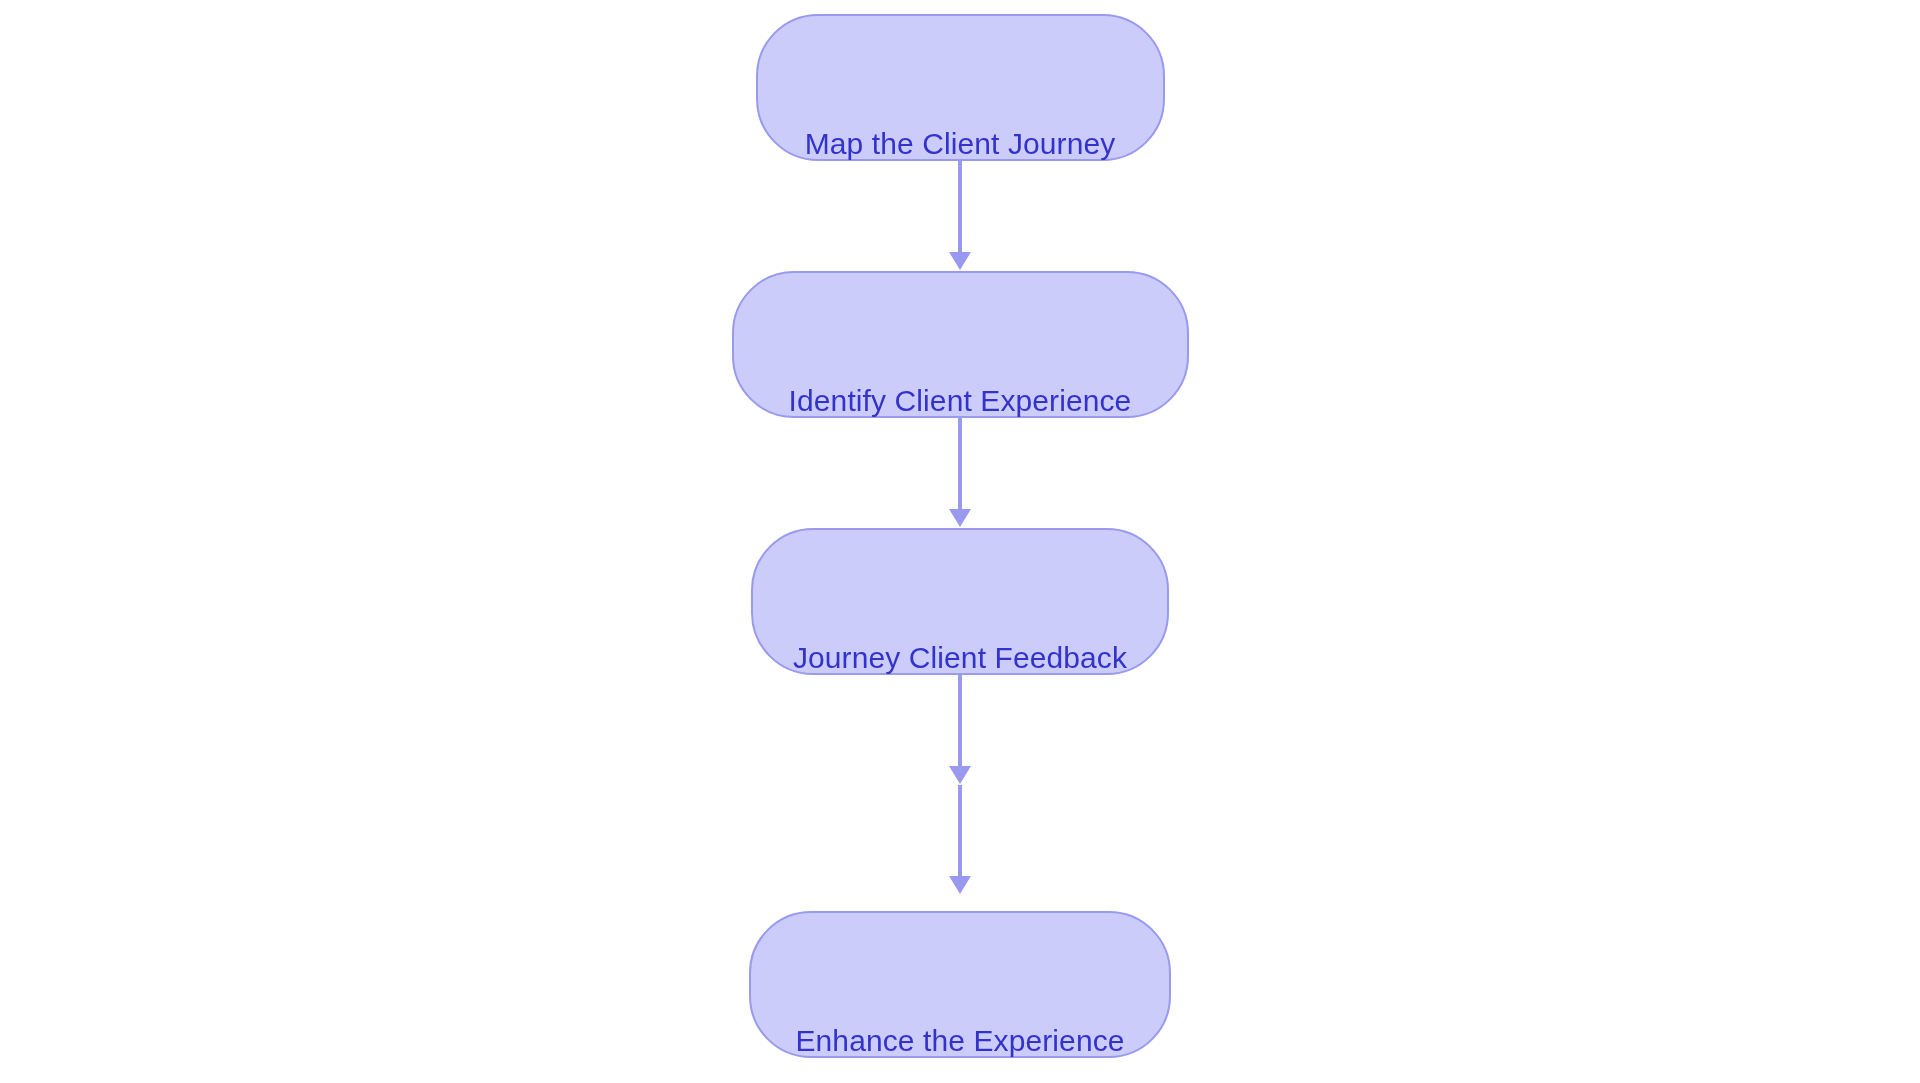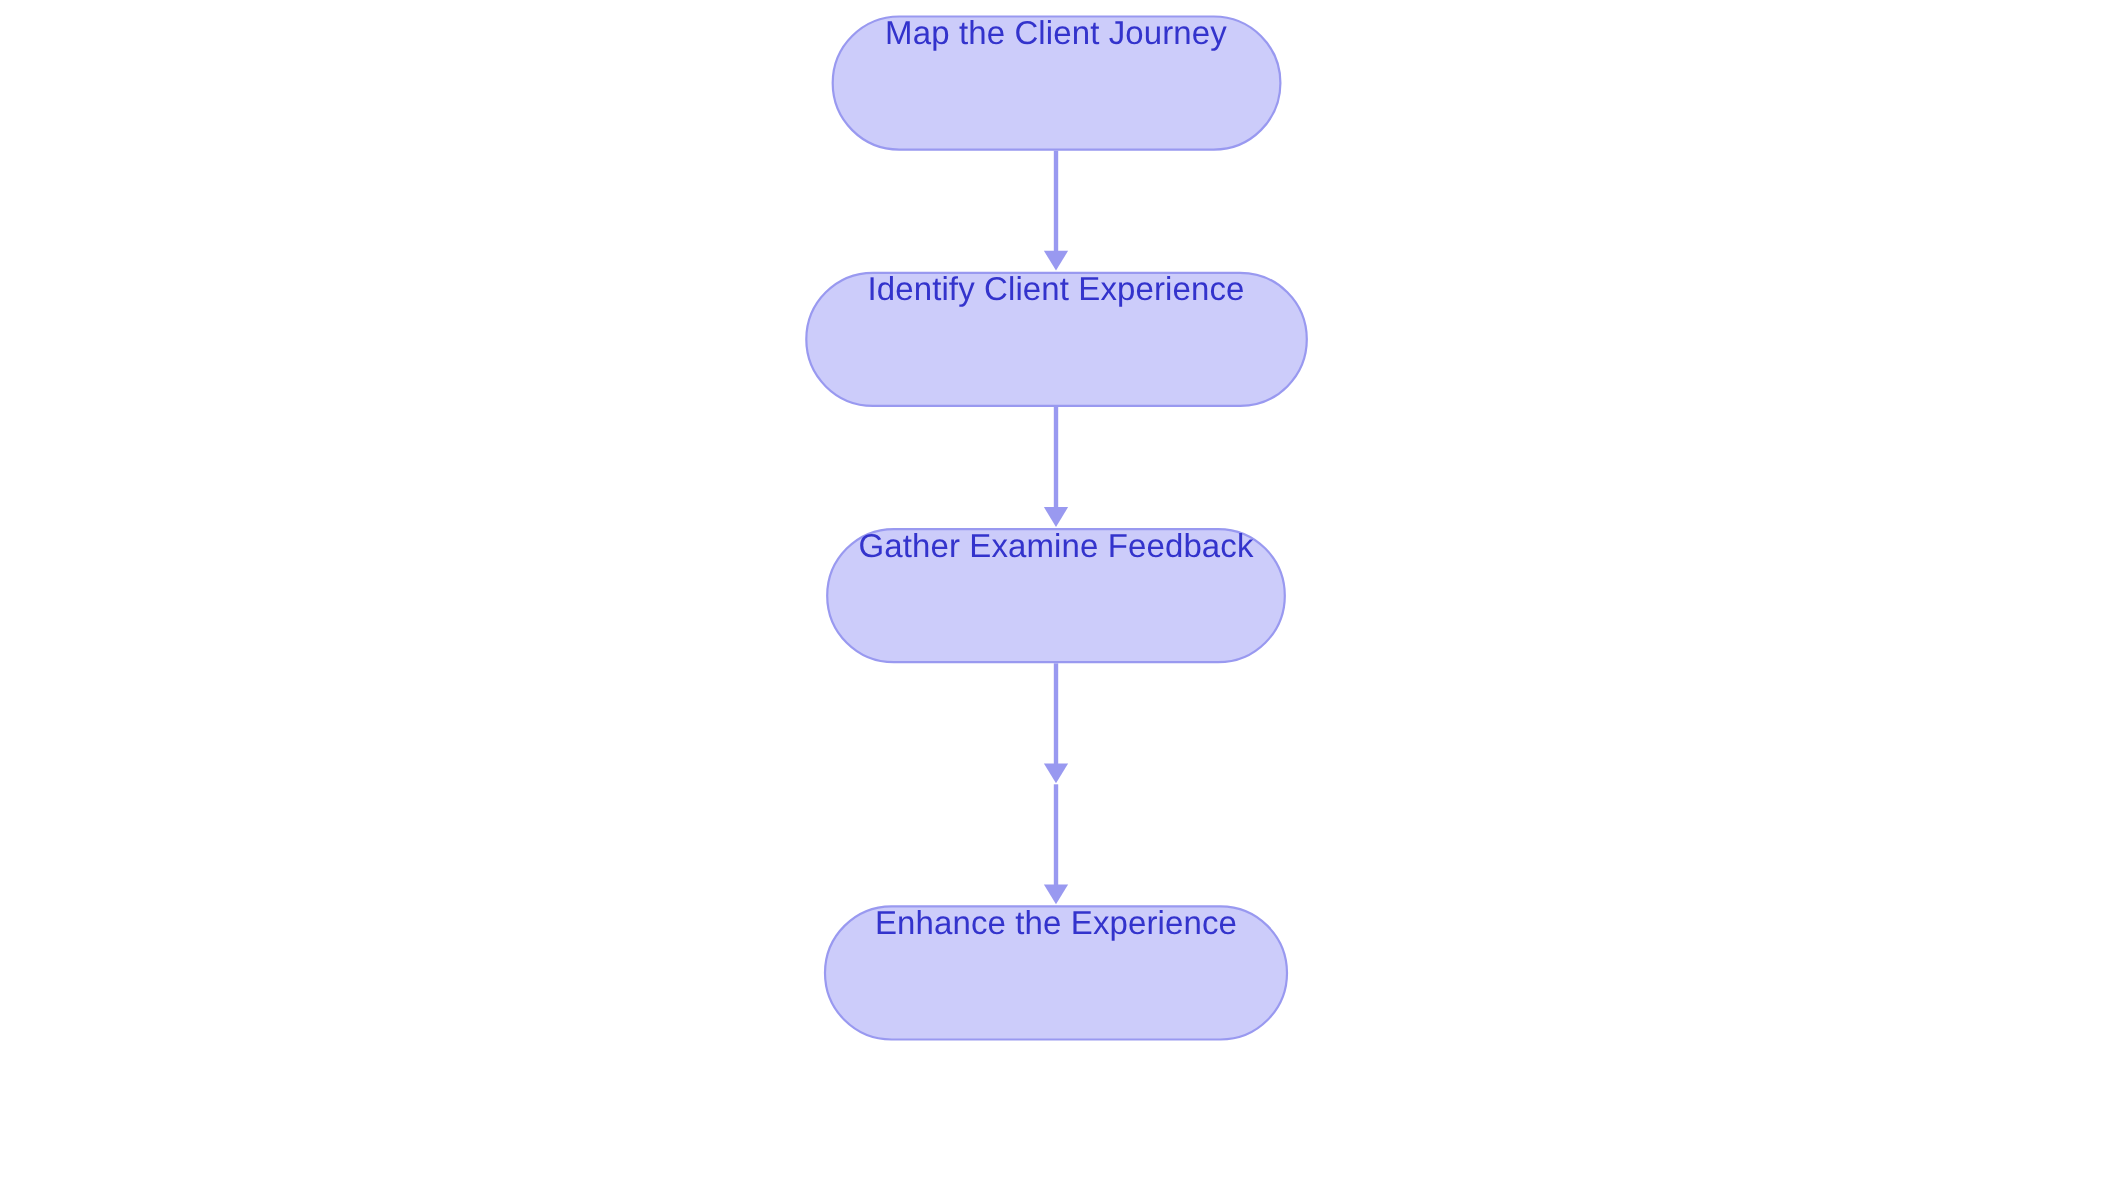--- a/index.html
+++ b/index.html
@@ -29,27 +29,27 @@
     width: 1920px;
     height: 1083px;
     display: flex;
     flex-direction: column;
     align-items: center;
     justify-content: flex-start;
   }
 
   .flow-node {
     box-sizing: border-box;
-    height: 123px;
+    height: 147px;
     border-radius: 62px;
     background: #ccccfa;
     border: 2px solid #9999f0;
     color: #3333cc;
     display: flex;
-    align-items: flex-start;
+    align-items: flex-end;
     justify-content: center;
     font-size: 30px;
     font-weight: 400;
     letter-spacing: 0.1px;
     white-space: nowrap;
     padding: 0 46px;
     line-height: 1;
   }
 
   .flow-node-label {
@@ -79,21 +79,21 @@
     border-right: 11px solid transparent;
     border-top: 18px solid #9999f0;
     margin-top: -1px;
   }
 
   
   .node-w-1 { width: 409px; }
   .node-w-2 { width: 457px; }
   .node-w-3 { width: 418px; }
   .node-w-4 { width: 374px; }
-  .node-w-5 { width: 422px; }
+  .node-w-5 { width: 422px; margin-top: 16px; }
 
   .spacer-top { height: 14px; flex: 0 0 14px; }
 </style>
 </head>
 <body>
 
 <div id="flowchart-canvas">
   <div class="flow-column">
 
     <div class="spacer-top"></div>
@@ -110,21 +110,21 @@
     <div class="flow-node node-w-2">
       <span class="flow-node-label">Identify Client Experience</span>
     </div>
 
     <div class="flow-connector">
       <div class="connector-line"></div>
       <div class="connector-arrowhead"></div>
     </div>
 
     <div class="flow-node node-w-3">
-      <span class="flow-node-label">Gather Examine Feedback</span>
+      <span class="flow-node-label">Journey Client Feedback</span>
     </div>
 
     <div class="flow-connector">
       <div class="connector-line"></div>
       <div class="connector-arrowhead"></div>
     </div>
 
 
     <div class="flow-connector">
       <div class="connector-line"></div>

